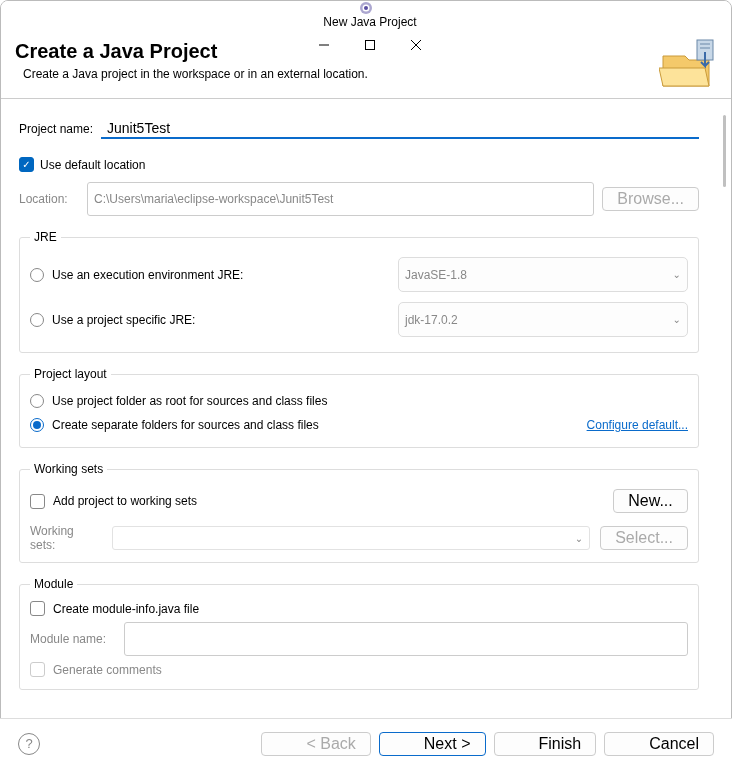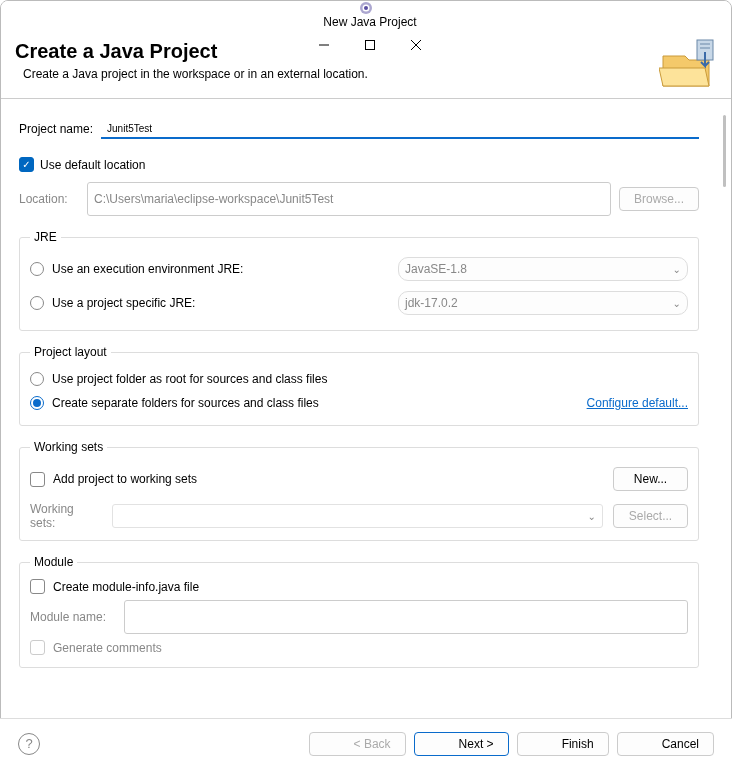--- a/index.html
+++ b/index.html
@@ -70,21 +70,21 @@
       display: flex;
       align-items: center;
       margin-bottom: 8px;
     }
     .lbl { margin-right: 8px; }
     .text-input {
       flex: 1;
       height: 20px;
       padding: 2px 6px;
       font-family: inherit;
-      font-size: 10px;
+      font-size: 14px;
       border: none;
       border-bottom: 2px solid #0a6bcb;
       background: #fff;
       outline: none;
     }
     .text-input-plain {
       flex: 1;
       height: 34px;
       padding: 14px 6px;
       font-family: inherit;
@@ -110,21 +110,21 @@
     .checkbox.unchecked { background: #fff; border: 1px solid #888; }
     .checkbox.disabled { background: #fff; border: 1px solid #ccc; }
     .checkmark { color: #fff; font-size: 10px; line-height: 1; }
     .btn {
       height: 24px;
       padding: 0 14px;
       border: 1px solid #ccc;
       border-radius: 4px;
       background: #fdfdfd;
       font-family: inherit;
-      font-size: 12px;
+      font-size: 16px;
       cursor: pointer;
       min-width: 75px;
     }
     .btn[disabled] { color: #aaa; cursor: default; }
     .btn.primary { border: 1px solid #0a6bcb; }
     fieldset {
       border: 1px solid #ddd;
       border-radius: 3px;
       margin: 14px 0 0 0;
       padding: 8px 10px 10px 10px;
@@ -146,23 +146,23 @@
     .radio.selected { border: 1px solid #0a6bcb; }
     .radio.selected::after {
       content: "";
       width: 8px; height: 8px;
       border-radius: 50%;
       background: #0a6bcb;
     }
     .radio-label { flex: 1; }
     .select {
       width: 290px;
-      height: 24px;
+      height: 35px;
       border: 1px solid #ddd;
-      border-radius: 10px;
+      border-radius: 5px;
       padding: 2px 6px;
       display: flex;
       align-items: center;
       justify-content: space-between;
       color: #555;
       background: #fdfdfd;
       margin-left: 8px;
     }
     .select.disabled { color: #888; }
     .chevron { color: #888; font-size: 10px; }

